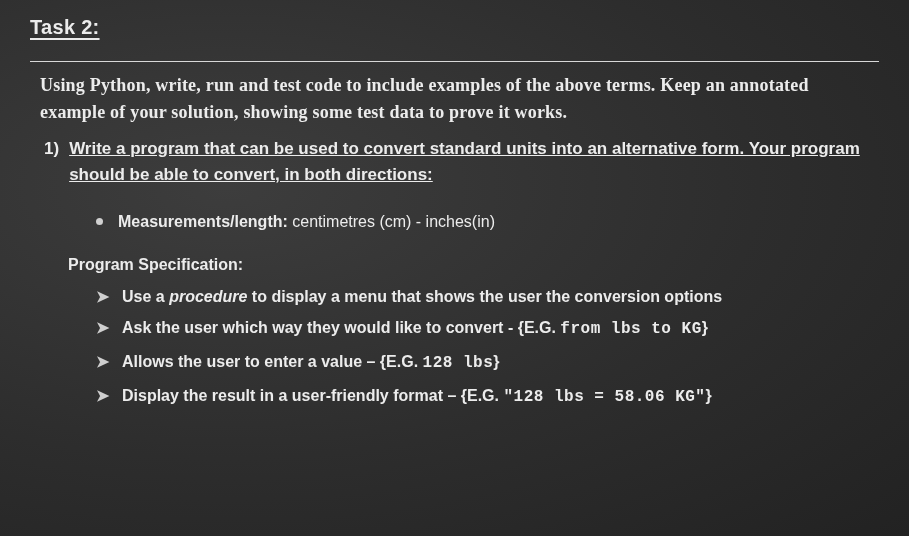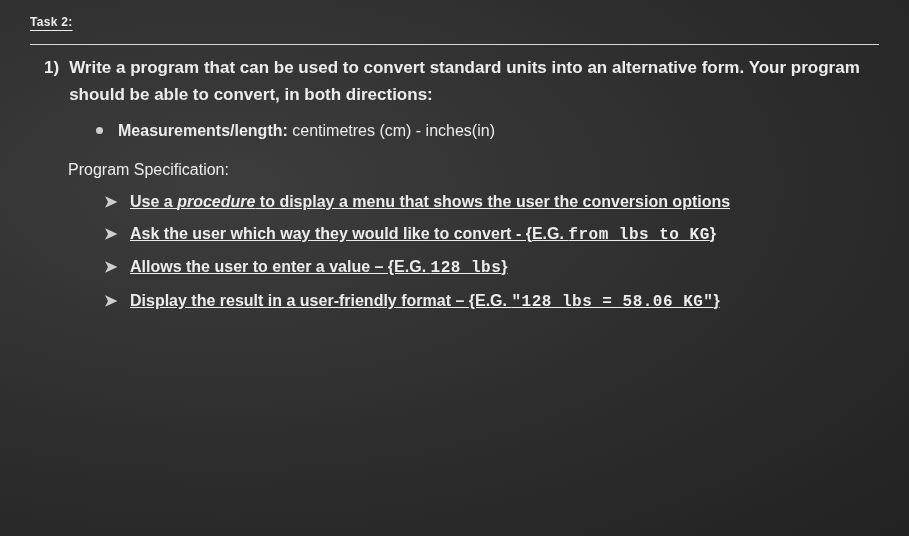--- a/index.html
+++ b/index.html
@@ -10,25 +10,25 @@
     color:#ececec;
     font-family:"Segoe UI",Arial,sans-serif;
     overflow:hidden;
   }
   .page{
     padding:14px 30px 18px 30px;
     line-height:1.35;
   }
   .title{
     font-weight:700;
-    font-size:12px;
+    font-size:20px;
     text-decoration:underline;
     text-underline-offset:4px;
     letter-spacing:.3px;
-    margin-bottom:14px;
+    margin-bottom:20px;
   }
   hr.rule{
     border:none;
     border-top:1.5px solid #d8d8d8;
     margin:2px 0 10px 0;
   }
   .intro{
     font-family:Georgia,"Times New Roman",serif;
     font-weight:700;
     font-size:18px;
@@ -38,51 +38,50 @@
   }
   .q{
     display:flex;
     gap:10px;
     padding-left:14px;
     font-weight:700;
     font-size:17px;
     line-height:1.55;
   }
   .q .num{flex:0 0 auto;}
-  .q .body{flex:1 1 auto;}
+  .q .body{flex:1 1 auto;text-decoration:underline;}
   ul.bullets{
     list-style:none;
     margin:10px 0 18px 0;
     padding:0 0 0 66px;
   }
   ul.bullets li{
     position:relative;
     padding-left:22px;
-    margin:12px 0;
+    margin:22px 0;
     font-size:16px;
   }
   ul.bullets li::before{
     content:"";
     position:absolute;
     left:0;top:7px;
     width:7px;height:7px;
     border-radius:50%;
     background:#d0d0d0;
   }
   .bold{font-weight:700;}
   .spec-head{
-    font-weight:400;
+    font-weight:700;
     font-size:16px;
     margin:6px 0 8px 38px;
   }
   ul.arrows{
     list-style:none;
-    margin:8px;
+    margin:0;
     padding:0 0 0 66px;
-    text-decoration:underline;
   }
   ul.arrows li{
     position:relative;
     padding-left:26px;
     margin:10px 0;
     font-size:16px;
     font-weight:700;
   }
   ul.arrows li::before{
     content:"➤";
@@ -99,20 +98,21 @@
   }
 </style>
 </head>
 <body>
 
 <div class="page">
 
   <div class="title">Task 2:</div>
   <hr class="rule">
 
+  <div class="intro">Using Python, write, run and test code to include examples of the above terms. Keep an annotated example of your solution, showing some test data to prove it works.</div>
 
   <div class="q">
     <div class="num">1)</div>
     <div class="body">Write a program that can be used to convert standard units into an alternative form. Your program should be able to convert, in both directions:</div>
   </div>
 
   <ul class="bullets">
     <li>
       <span class="bold">Measurements/length:</span><span> centimetres (cm) - inches(in)</span>
     </li>

